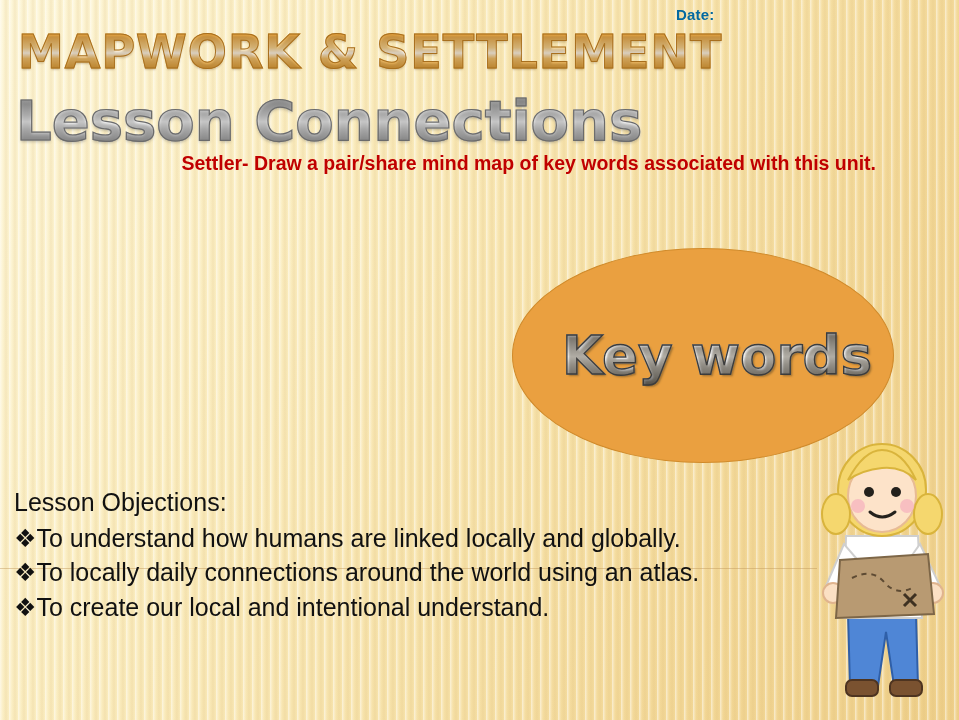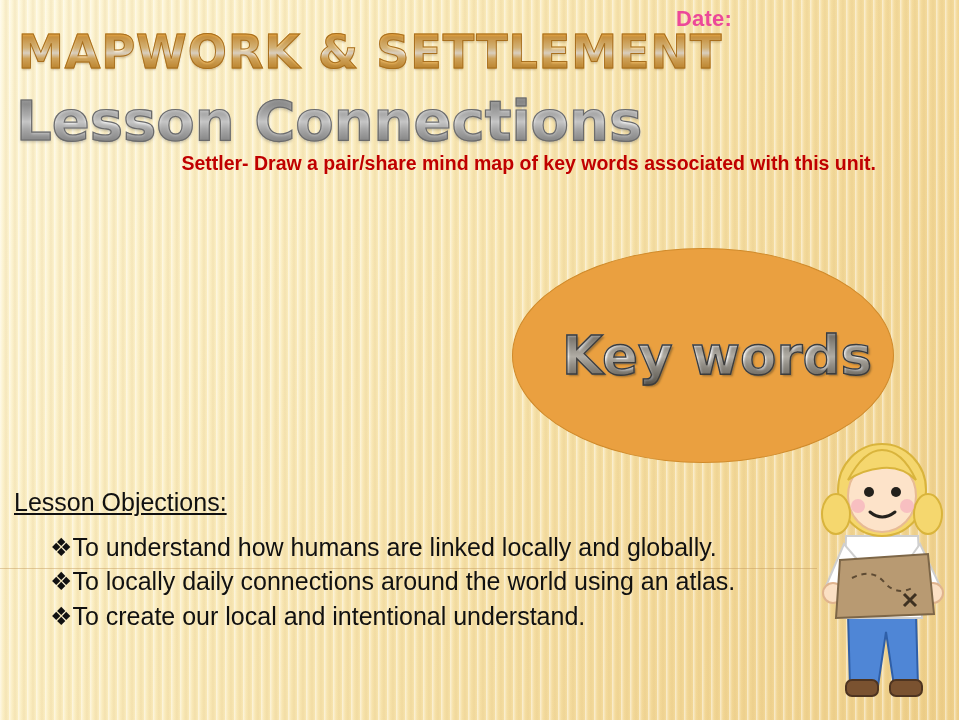--- a/index.html
+++ b/index.html
@@ -15,23 +15,23 @@
         rgba(214,178,110,0.18) 6px,
         rgba(255,255,255,0.0) 9px),
       linear-gradient(115deg, #fdf6d8 0%, #fbeec2 28%, #f7e3ab 55%, #f3d897 78%, #efd08a 100%);
   }
 
   
   .date {
     position:absolute;
     top:6px;
     left:676px;
-    font-size:22px;
+    font-size:15px;
     font-weight:bold;
-    color:#ec4899;
+    color:#0369a1;
     letter-spacing:0.2px;
   }
 
   
   .title1 {
     position:absolute;
     top:25px;
     left:18px;
     font-size:46px;
     font-weight:bold;
@@ -110,28 +110,26 @@
     position:absolute;
     left:14px;
     top:485px;
     width:800px;
     font-size:25px;
     line-height:34.5px;
     color:#111111;
     font-family:"Liberation Sans", sans-serif;
   }
   .obj-head {
-    text-decoration:underline;
     display:block;
-    margin-bottom:10px;
+    margin-bottom:1px;
   }
   .obj-item {
     display:block;
     text-indent:0;
-    margin-left:36px;
   }
 
   .hairline {
     position:absolute;
     left:0;
     top:568px;
     width:817px;
     height:1px;
     background:rgba(190,150,90,0.45);
   }

